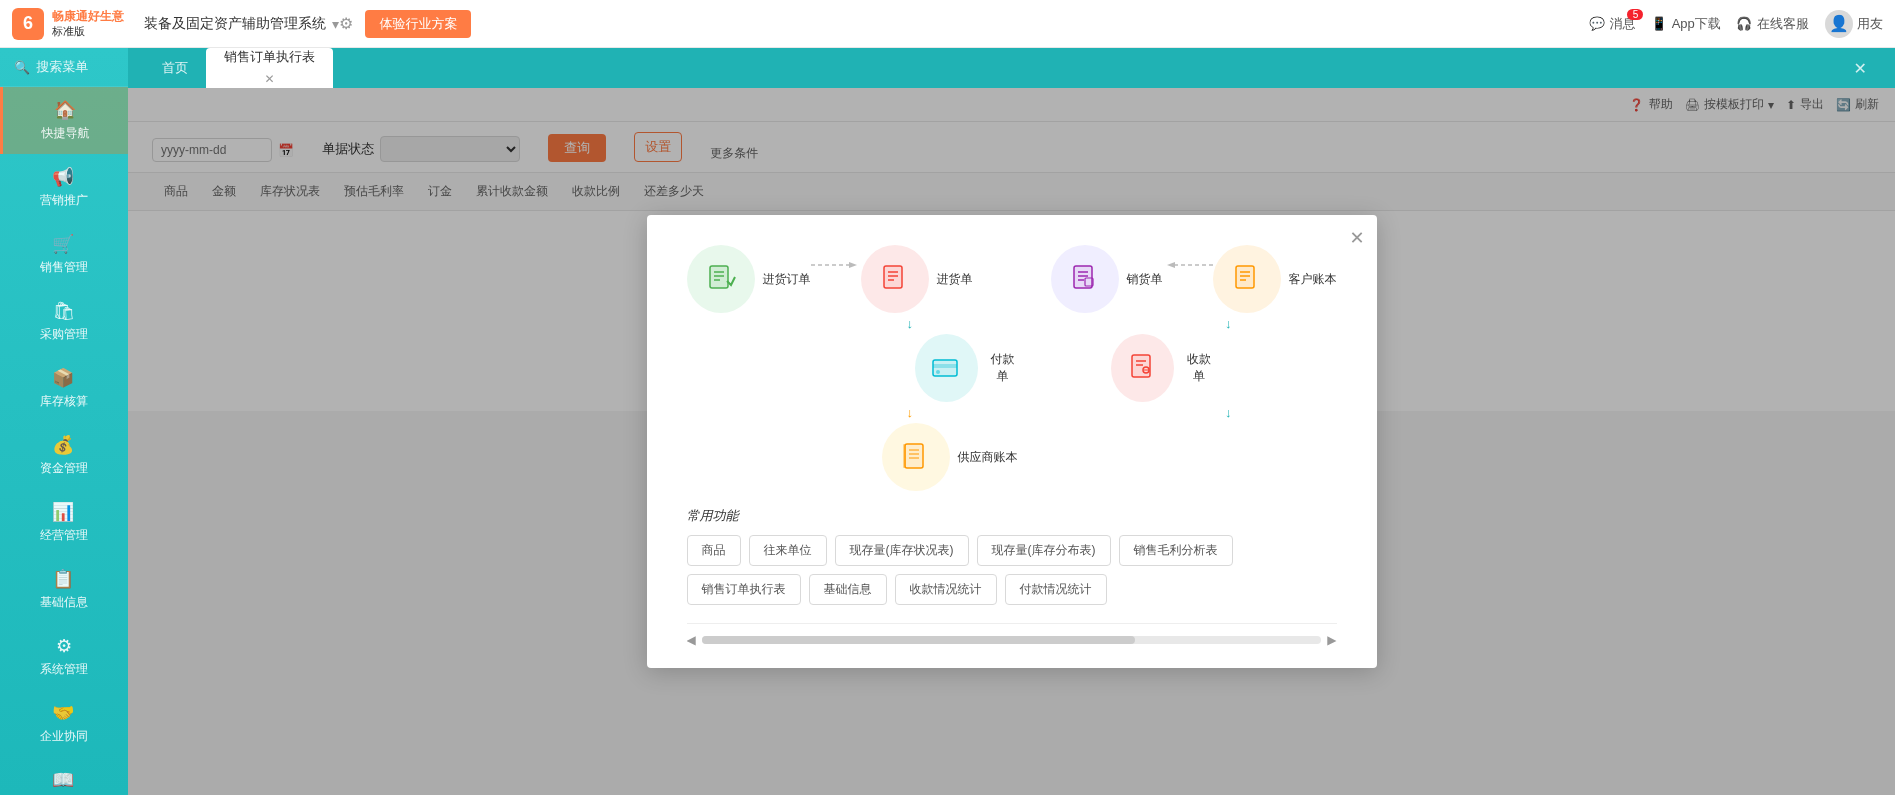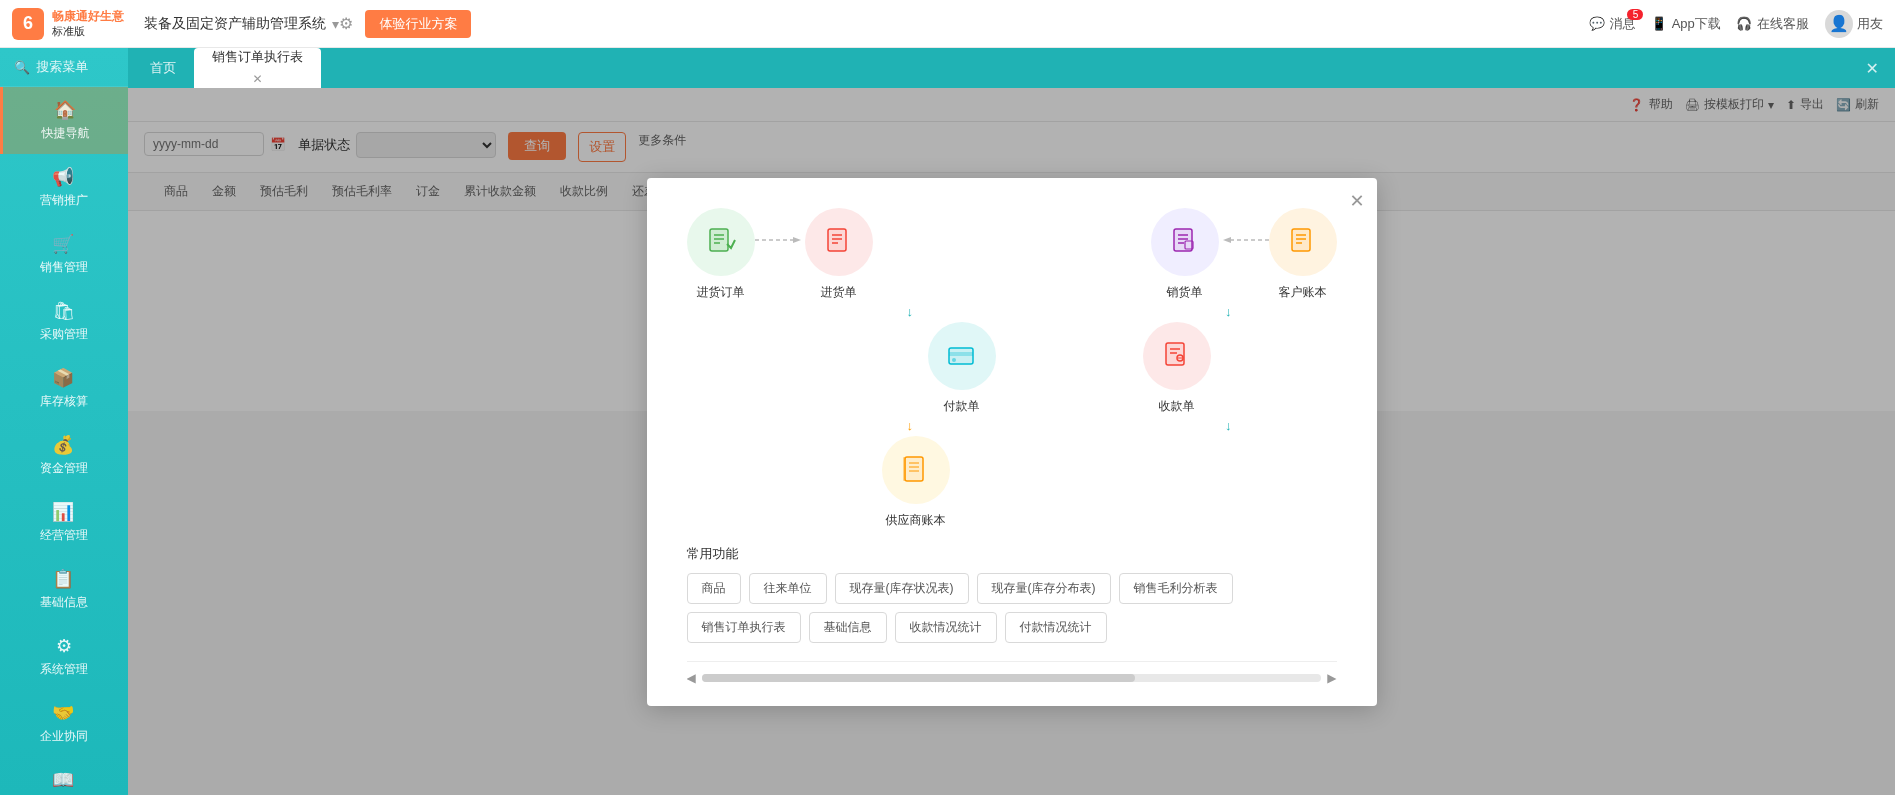--- a/index.html
+++ b/index.html
@@ -99,21 +99,21 @@
     .content-area {
       flex: 1;
       display: flex; flex-direction: column;
       overflow: hidden;
     }
 
     
     .tabs-bar {
       background: #20b2b4;
       display: flex; align-items: center;
-      padding: 0 4px;
+      padding: 0 16px;
       height: 40px;
     }
     .tab {
       padding: 0 18px; height: 40px; display: flex; align-items: center;
       gap: 6px; font-size: 13px; cursor: pointer; color: rgba(255,255,255,0.85);
     }
     .tab.active {
       background: #fff; color: #333; border-radius: 4px 4px 0 0; flex-direction: column;
     }
     .tab-close { color: #999; font-size: 12px; }
@@ -137,22 +137,22 @@
       background: #ff7c44; color: #fff; border: none; border-radius: 4px;
       padding: 5px 16px; font-size: 13px; cursor: pointer;
     }
     .setting-btn {
       background: #fff; color: #ff7c44; border: 1px solid #ff7c44; border-radius: 4px;
       padding: 5px 10px; font-size: 13px; cursor: pointer;
     }
 
     
     .search-bar {
-      background: #fff; padding: 10px 16px;
-      display: flex; align-items: flex-start; gap: 12px; flex-wrap: wrap;
+      background: #fff; padding: 10px 24px;
+      display: flex; align-items: flex-end; gap: 28px; flex-wrap: wrap;
       border-bottom: 1px solid #e8e8e8;
     }
     .date-range { display: flex; align-items: center; gap: 6px; }
     .date-input {
       border: 1px solid #d9d9d9; border-radius: 4px; padding: 4px 8px;
       font-size: 12px; color: #bbb; width: 120px;
     }
     .status-select {
       border: 1px solid #d9d9d9; border-radius: 4px; padding: 4px 8px;
       font-size: 12px; width: 140px; color: #333;
@@ -187,42 +187,42 @@
       box-shadow: 0 4px 24px rgba(0,0,0,0.2);
       position: relative;
     }
     .modal-close {
       position: absolute; right: 12px; top: 12px;
       font-size: 18px; color: #999; cursor: pointer; background: none; border: none;
       z-index: 10;
     }
     .modal-body { padding: 30px 40px 20px; }
     .flow-node {
-      display: flex; flex-direction: column; align-items: center; gap: 8px;
+      display: flex; align-items: center; gap: 8px;
     }
     .flow-circle {
       width: 68px; height: 68px; border-radius: 50%;
       display: flex; align-items: center; justify-content: center;
       font-size: 26px;
     }
     .flow-label { font-size: 12px; color: #333; text-align: center; }
 
     
     .circle-green { background: #e8f8ec; }
     .circle-red-light { background: #fde8e8; }
     .circle-purple { background: #f0eeff; }
     .circle-orange { background: #fff3e0; }
     .circle-teal { background: #e0f7f7; }
     .circle-pink { background: #fde8e8; }
     .circle-yellow { background: #fff8e1; }
     .circle-blue-light { background: #e3f2fd; }
 
     
     .common-funcs { margin-top: 10px; }
-    .common-funcs-title { font-size: 13px; color: #333; margin-bottom: 10px; }
+    .common-funcs-title { font-size: 13px; color: #333; margin-bottom: 10px; font-style: italic; }
     .func-buttons { display: flex; flex-wrap: wrap; gap: 8px; }
     .func-btn {
       border: 1px solid #d9d9d9; background: #fff; border-radius: 4px;
       padding: 6px 14px; font-size: 12px; color: #555; cursor: pointer;
     }
 
     
     .modal-scroll { 
       overflow-x: auto; 
       margin-top: 10px;
@@ -394,21 +394,21 @@
         <button class="orange-btn">查询</button>
         <button class="setting-btn">设置</button>
         <span class="more-conditions">更多条件</span>
       </div>
 
       <div class="table-container">
         <div class="table-header">
           <div class="th"></div>
           <div class="th">商品</div>
           <div class="th">金额</div>
-          <div class="th">预估毛利</div>
+          <div class="th">库存状况表</div>
           <div class="th">预估毛利率</div>
           <div class="th">订金</div>
           <div class="th">累计收款金额</div>
           <div class="th">收款比例</div>
           <div class="th">还差多少天</div>
         </div>
         <div class="empty-state">
           <span>暂无数据</span>
         </div>
       </div>

